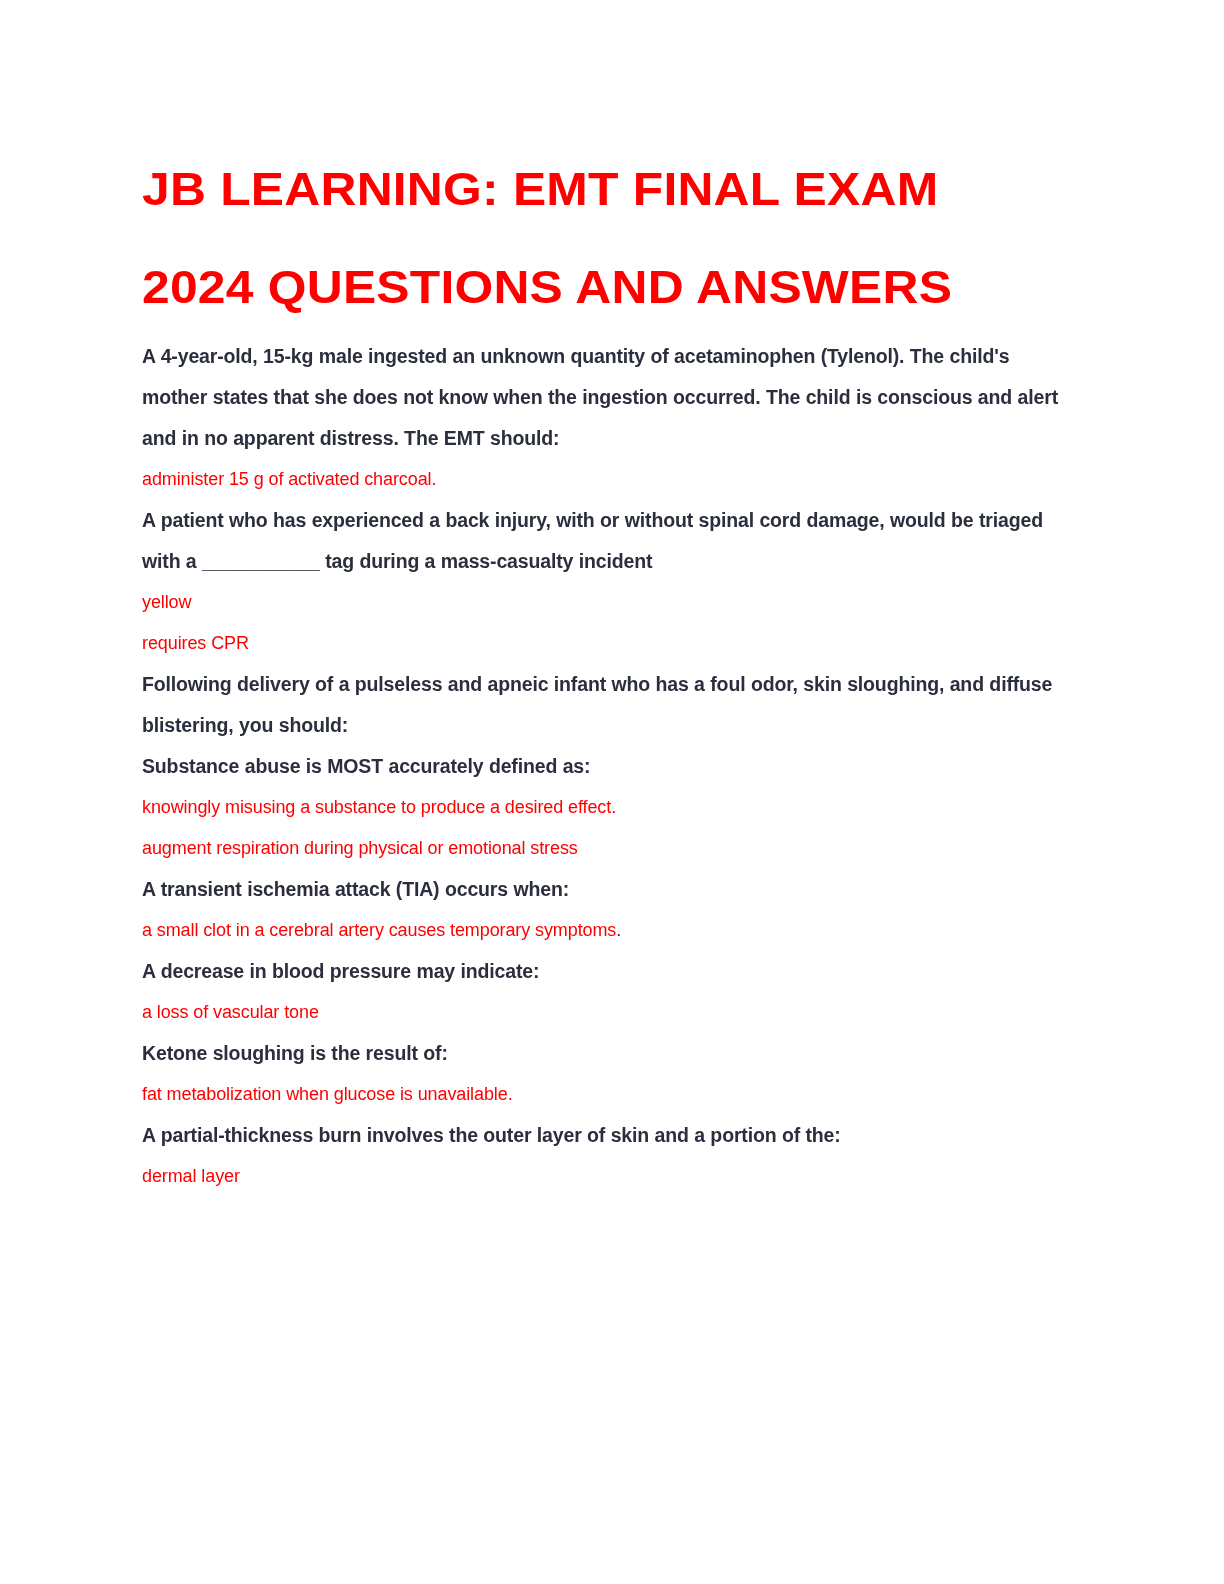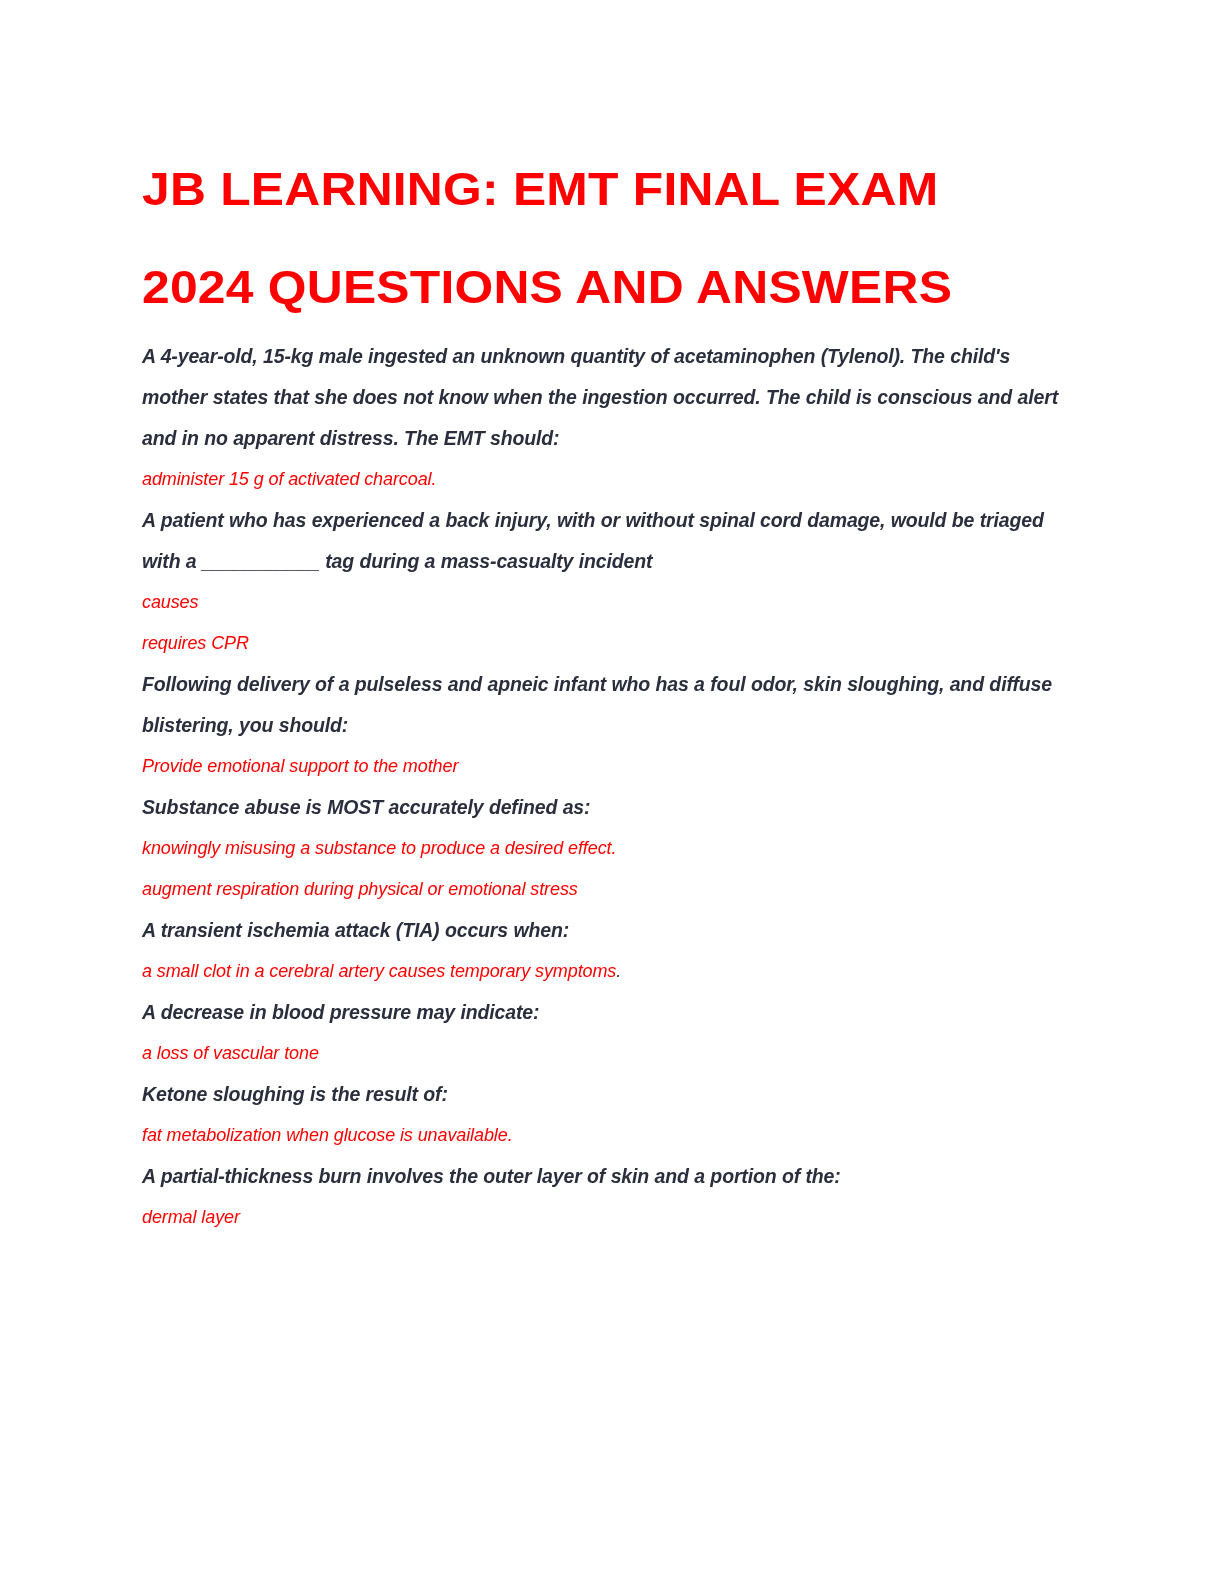--- a/index.html
+++ b/index.html
@@ -48,21 +48,20 @@
     display: block;
     transform: scaleX(1.06);
     transform-origin: left center;
   }
 
   
   .qa-list {
     margin: 0;
     padding: 0;
     list-style: none;
-    font-style: italic;
   }
   .qa-item {
     margin: 0;
     padding: 0;
   }
   .question {
     margin: 0;
     padding: 0;
     color: #2b2f3d;
     font-weight: 700;
@@ -97,30 +96,29 @@
 
     <div class="qa-list">
 
       <div class="qa-item">
         <p class="question">A 4-year-old, 15-kg male ingested an unknown quantity of acetaminophen (Tylenol). The child's mother states that she does not know when the ingestion occurred. The child is conscious and alert and in no apparent distress. The EMT should:</p>
         <p class="answer"><span>administer 15 g of activated charcoal.</span><span class="tail-punct"></span></p>
       </div>
 
       <div class="qa-item">
         <p class="question">A patient who has experienced a back injury, with or without spinal cord damage, would be triaged with a ___________ tag during a mass-casualty incident</p>
-        <p class="answer"><span>causes</span><span class="tail-punct"></span></p>
+        <p class="answer"><span>yellow</span><span class="tail-punct"></span></p>
       </div>
 
       <div class="qa-item">
         <p class="answer"><span>requires CPR</span><span class="tail-punct"></span></p>
       </div>
 
       <div class="qa-item">
         <p class="question">Following delivery of a pulseless and apneic infant who has a foul odor, skin sloughing, and diffuse blistering, you should:</p>
-        <p class="answer"><span>Provide emotional support to the mother</span><span class="tail-punct"></span></p>
       </div>
 
       <div class="qa-item">
         <p class="question">Substance abuse is MOST accurately defined as:</p>
         <p class="answer"><span>knowingly misusing a substance to produce a desired effect.</span><span class="tail-punct"></span></p>
       </div>
 
       <div class="qa-item">
         <p class="answer"><span>augment respiration during physical or emotional stress</span><span class="tail-punct"></span></p>
       </div>

